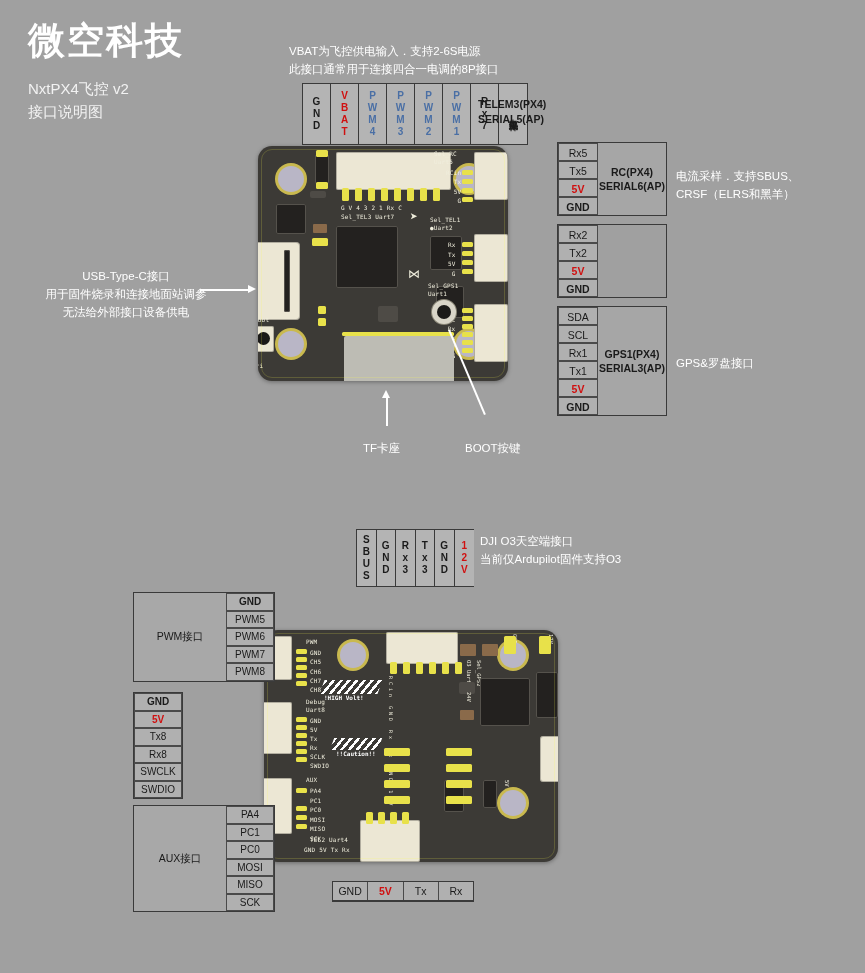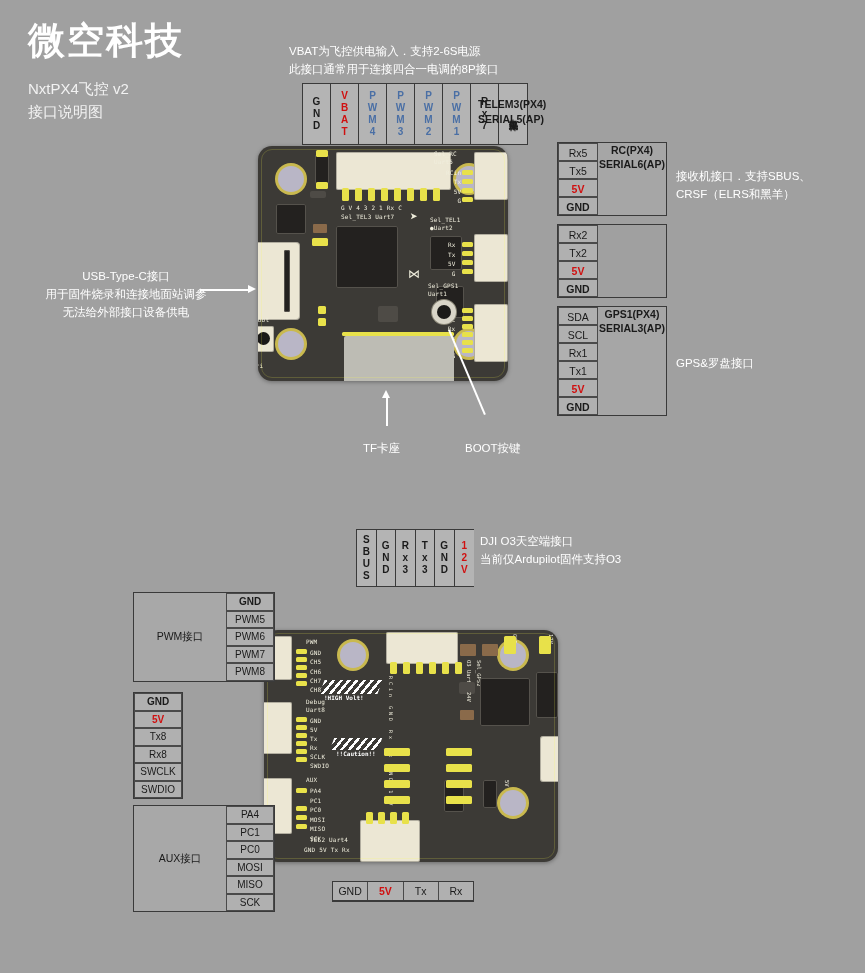--- a/index.html
+++ b/index.html
@@ -40,21 +40,21 @@
 
   
   .vstack { display:flex; flex-direction:column; }
   .vstack .prow {
     border:1px solid #4a4a4a; background:#b0b0b0;
     font-size:10.5px; text-align:center; padding:2px 0;
     height:18px; line-height:14px; width:100%;
   }
   .sidebox {
     border:1.5px solid #3a3a3a; background:#a6a6a6;
-    display:flex; align-items:flex-start; justify-content:center;
+    display:flex; align-items:center; justify-content:center;
     text-align:center; font-size:10.5px; font-weight:bold; line-height:1.35;
   }
   .groupbox { display:flex; border:1.5px solid #3a3a3a; }
 
   .red { color:#d01010; font-weight:bold; }
   .blue { color:#4a6fa5; }
   .bold { font-weight:bold; }
 
   
   .lgroup { display:flex; border:1.5px solid #3a3a3a; background:#a8a8a8; }
@@ -274,21 +274,21 @@
     <div class="prow red">5V</div>
     <div class="prow bold">GND</div>
   </div>
   <div class="sidebox" style="flex:1; border:none;">
     <div>
       <div>RC(PX4)</div>
       <div>SERIAL6(AP)</div>
     </div>
   </div>
 </div>
-<div class="abs note" style="left:676px; top:168px; width:190px;">接收机接口．支持SBUS、
+<div class="abs note" style="left:676px; top:168px; width:190px;">电流采样．支持SBUS、
 CRSF（ELRS和黑羊）</div>
 
 <div class="abs groupbox" style="left:557px; top:224px; width:110px;">
   <div class="vstack" style="width:40px;">
     <div class="prow">Rx2</div>
     <div class="prow">Tx2</div>
     <div class="prow red">5V</div>
     <div class="prow bold">GND</div>
   </div>
 </div>

